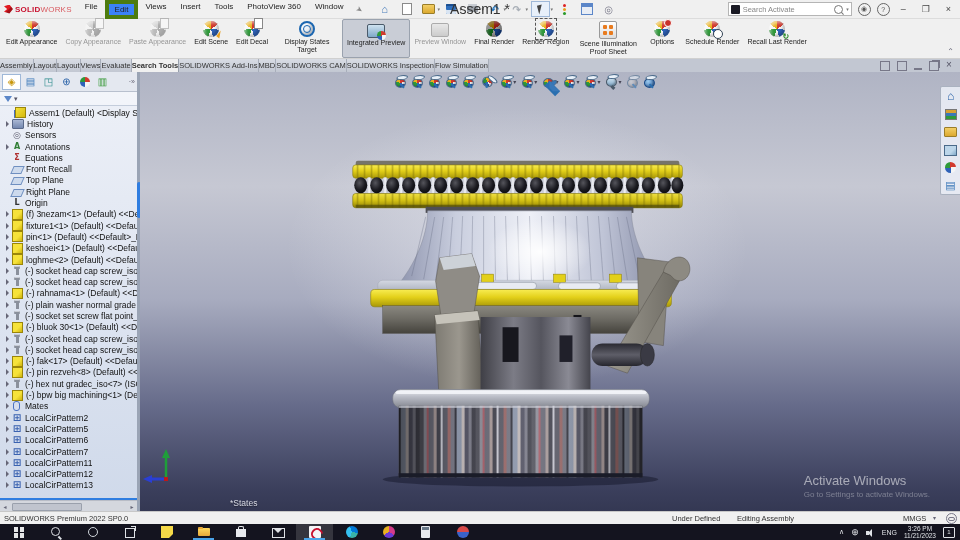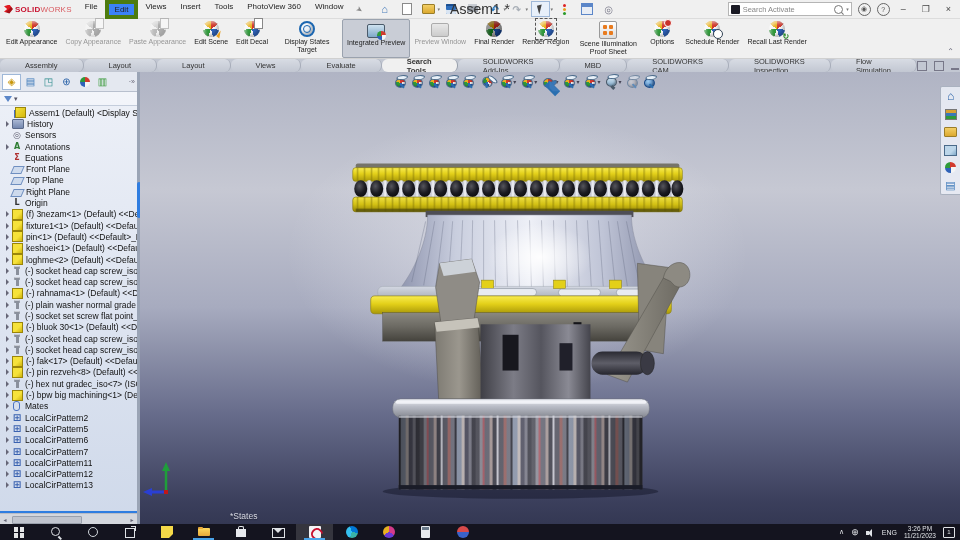--- a/index.html
+++ b/index.html
@@ -62,21 +62,21 @@
   .ric.i-proof-sheet-icon::after{content:"";position:absolute;inset:2px;background:radial-gradient(circle at 3px 3px,#e87b1e 2px,transparent 2.5px),radial-gradient(circle at 9px 3px,#e87b1e 2px,transparent 2.5px),radial-gradient(circle at 3px 9px,#e87b1e 2px,transparent 2.5px),radial-gradient(circle at 9px 9px,#e87b1e 2px,transparent 2.5px);}
   .ric.i-render-options-icon::after{content:"";position:absolute;right:-2px;top:-2px;width:6px;height:6px;background:#c8322a;border-radius:50%;border:1px solid #fff;}
   .ric.i-schedule-render-icon::after{content:"";position:absolute;right:-3px;bottom:-2px;width:8px;height:8px;background:#fff;border:1.5px solid #345;border-radius:50%;}
   .ric.i-recall-last-render-icon::after{content:"↻";position:absolute;right:-4px;bottom:-4px;font-size:8px;font-weight:bold;color:#2a8a2a;}
   .ric.i-edit-scene-icon::after{content:"";position:absolute;right:-3px;bottom:-1px;width:0;height:0;border-left:4px solid #e8a020;border-top:7px solid transparent;transform:rotate(40deg);}
   .ric.i-edit-decal-icon::after,.ric.i-copy-appearance-icon::after,.ric.i-paste-appearance-icon::after{content:"";position:absolute;right:-3px;top:-3px;width:7px;height:9px;background:#fff;border:1px solid #888;}
   .ribbon-collapse{position:absolute;right:6px;bottom:2px;font-size:8px;color:#667;}
 
   
   .tabrow{height:13px;background:#c2c7d2;display:flex;align-items:stretch;font-size:7.5px;color:#333;}
-  .rtab{padding:1px 25px;border-right:1px solid #a8aeba;display:flex;align-items:center;background:linear-gradient(#d8dce4,#c2c7d2);border-radius:6px;}
+  .rtab{padding:1px 0;border-right:1px solid #a8aeba;display:flex;align-items:center;background:linear-gradient(#d8dce4,#c2c7d2);}
   .rtab.active{background:#f0f0f0;font-weight:bold;border-right:1px solid #98a0ac;}
   .doc-controls{margin-left:auto;display:flex;align-items:center;gap:7px;padding-right:6px;color:#556;font-size:8px;}
   .dc{width:8px;height:8px;border:1px solid #778;display:inline-block;}
   .dc.min{border:none;border-bottom:2px solid #778;height:6px;}
   .dc.rest{box-shadow:2px -2px 0 -1px #778;}
   .dc.x{border:none;position:relative;}
   .dc.x::before{content:"×";position:absolute;top:-3px;left:0;font-size:10px;color:#556;}
 
   
   .main{flex:1;display:flex;min-height:0;}
@@ -397,21 +397,21 @@
             <span class="tlabel">Annotations</span>
           </div>
           <div class="trow t-equations">
             <span class="twist"></span>
             <span class="ti"></span>
             <span class="tlabel">Equations</span>
           </div>
           <div class="trow t-plane">
             <span class="twist"></span>
             <span class="ti"></span>
-            <span class="tlabel">Front Plane</span>
+            <span class="tlabel">Front Recall</span>
           </div>
           <div class="trow t-plane">
             <span class="twist"></span>
             <span class="ti"></span>
             <span class="tlabel">Top Plane</span>
           </div>
           <div class="trow t-plane">
             <span class="twist"></span>
             <span class="ti"></span>
             <span class="tlabel">Right Plane</span>
@@ -838,34 +838,46 @@
           <line x1="24" y1="34" x2="24" y2="12" stroke="#1f9e3a" stroke-width="2.5"></line>
           <polygon points="24,4 20,13 28,13" fill="#1f9e3a"></polygon>
           <line x1="24" y1="34" x2="8" y2="34" stroke="#2a3fd4" stroke-width="3"></line>
           <polygon points="1,34 10,30 10,38" fill="#2a3fd4"></polygon>
           <rect x="22" y="32" width="4" height="4" fill="#c01818"></rect>
         </svg>
       </div>
 
       <span class="view-label">*States</span>
 
+      <div class="watermark">
+        <div class="wm-title">Activate Windows</div>
+        <div class="wm-sub">Go to Settings to activate Windows.</div>
+      </div>
 
       <aside class="taskpane">
         <span class="tpi set-icon i-home-pane-icon"></span>
           <span class="tpi set-icon i-design-library-icon"></span>
           <span class="tpi set-icon i-file-explorer-pane-icon"></span>
           <span class="tpi set-icon i-view-palette-icon"></span>
           <span class="tpi set-icon i-appearances-icon"></span>
           <span class="tpi set-icon i-custom-properties-icon"></span>
       </aside>
 
     </div>
   </div>
 
 
+  <div class="statusbar">
+    <span class="sb-left">SOLIDWORKS Premium 2022 SP0.0</span>
+    <span class="sb-underdefined">Under Defined</span>
+    <span class="sb-editing">Editing Assembly</span>
+    <span class="sb-units">MMGS</span>
+    <span class="sb-units-caret">▾</span>
+    <span class="sb-icon"></span>
+  </div>
 
   <div class="taskbar">
     <div class="tb-apps">
       <span class="tb-app">
           <span class="ai set-icon i-start-icon"></span>
         </span>
         <span class="tb-app">
           <span class="ai set-icon i-search-taskbar-icon"></span>
         </span>
         <span class="tb-app">

